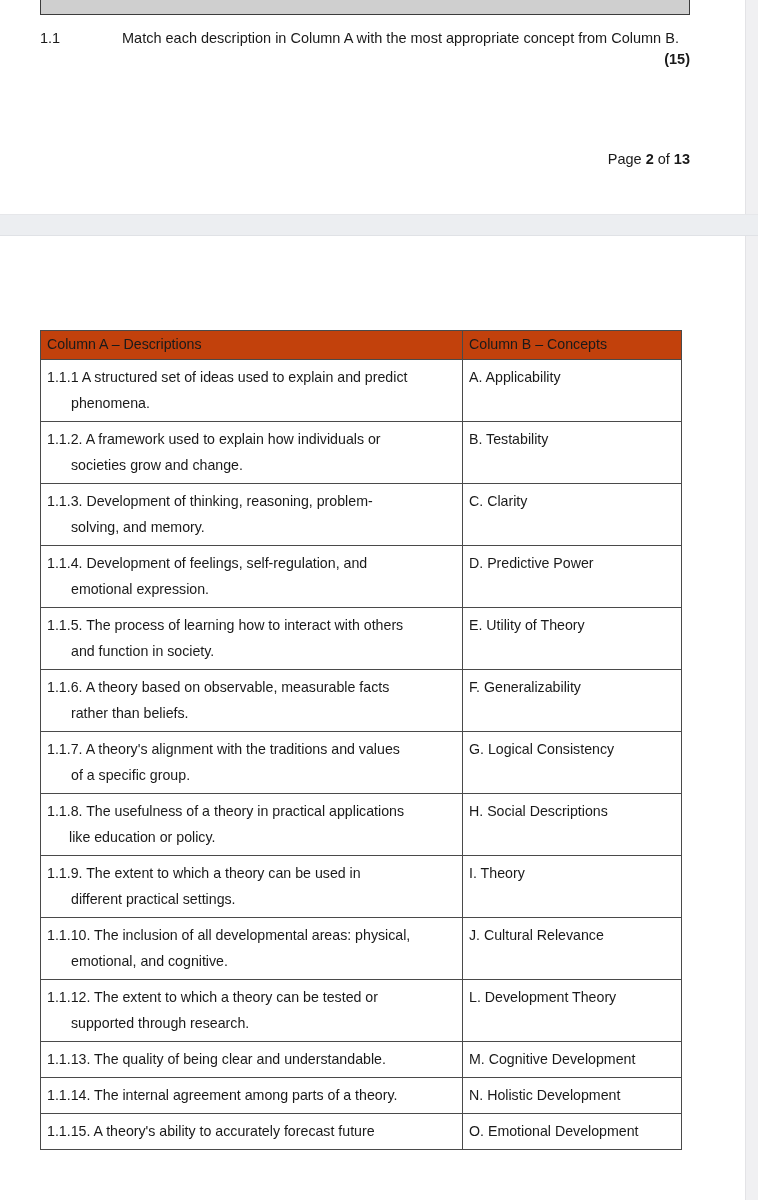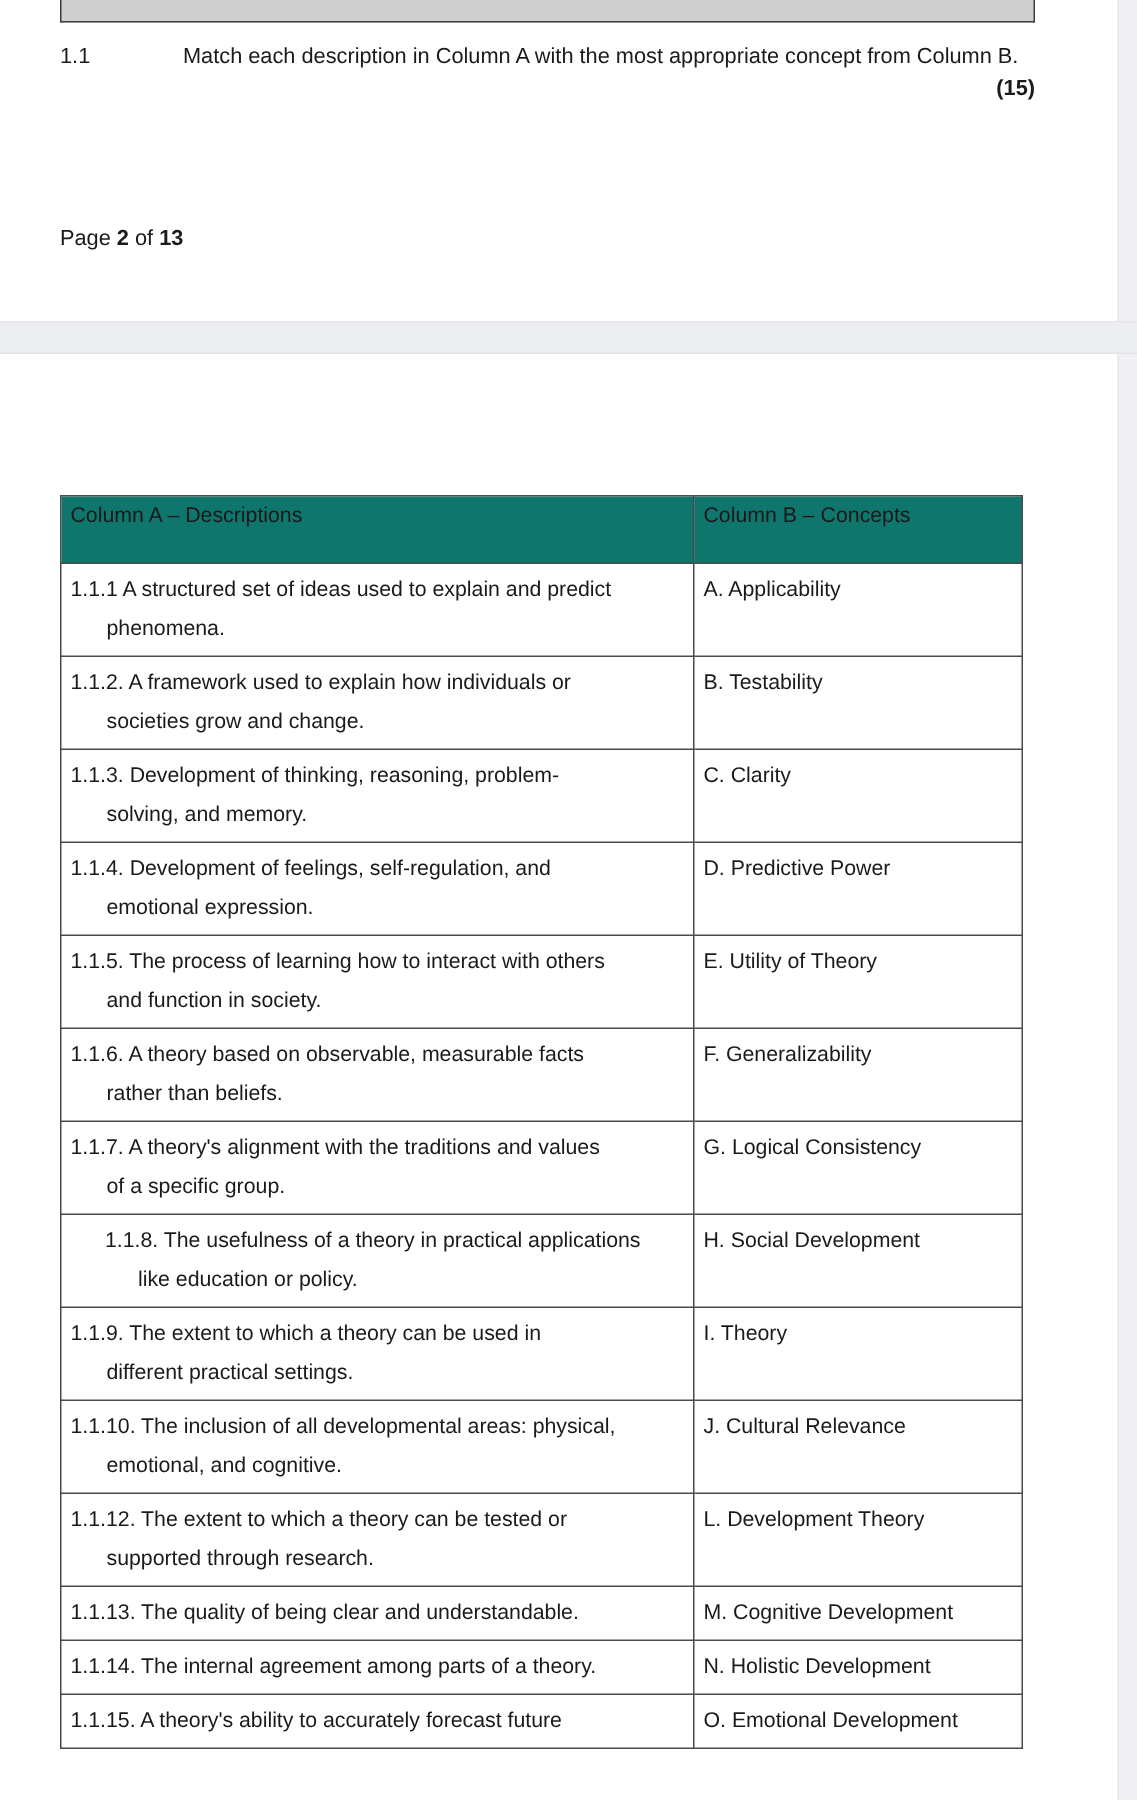--- a/index.html
+++ b/index.html
@@ -90,21 +90,21 @@
     top: 21px;
     font-weight: bold;
   }
 
   
   .page-footer {
     position: absolute;
     left: 40px;
     top: 150px;
     width: 650px;
-    text-align: left;
+    text-align: right;
     font-size: 14.5px;
     line-height: 19px;
   }
   .page-footer b { font-weight: bold; }
 
   
   .match-table-wrap {
     position: absolute;
     left: 40px;
     top: 94px;  
@@ -119,32 +119,32 @@
   table.match-table th,
   table.match-table td {
     border: 1px solid #4a4a4a;
     vertical-align: top;
     text-align: left;
     font-weight: normal;
     padding: 4px 6px 5px 6px;
     line-height: 26px;
   }
   table.match-table thead th {
-    background: #0f766e;
+    background: #c2410c;
     padding-top: 3px;
-    padding-bottom: 19px;
+    padding-bottom: 3px;
     line-height: 21px;
     height: 22px;
     margin-left: 23px;
   }
   col.col-a { width: 422px; }
   col.col-b { width: 219px; }
 
   td.desc-cell { padding-left: 7px; }
-  td.desc-cell.indented { padding-left: 29px; }
+  td.desc-cell.indented { padding-left: 6px; }
   td.concept-cell { padding-left: 8px; }
 
   
   .desc-line-1 { display: block; }
   .desc-line-2 { display: block; padding-left: 24px; }
   .desc-cell.indented .desc-line-2 { padding-left: 22px; }
 </style>
 </head>
 <body>
 
@@ -233,21 +233,21 @@
               <span class="desc-line-1">1.1.7. A theory's alignment with the traditions and values</span>
               <span class="desc-line-2">of a specific group.</span>
             </td>
             <td class="concept-cell">G.  Logical Consistency</td>
           </tr>
           <tr>
             <td class="desc-cell indented">
               <span class="desc-line-1">1.1.8. The usefulness of a theory in practical applications</span>
               <span class="desc-line-2">like education or policy.</span>
             </td>
-            <td class="concept-cell">H. Social Development</td>
+            <td class="concept-cell">H. Social Descriptions</td>
           </tr>
           <tr>
             <td class="desc-cell">
               <span class="desc-line-1">1.1.9. The extent to which a theory can be used in</span>
               <span class="desc-line-2">different practical settings.</span>
             </td>
             <td class="concept-cell">I. Theory</td>
           </tr>
           <tr>
             <td class="desc-cell">

